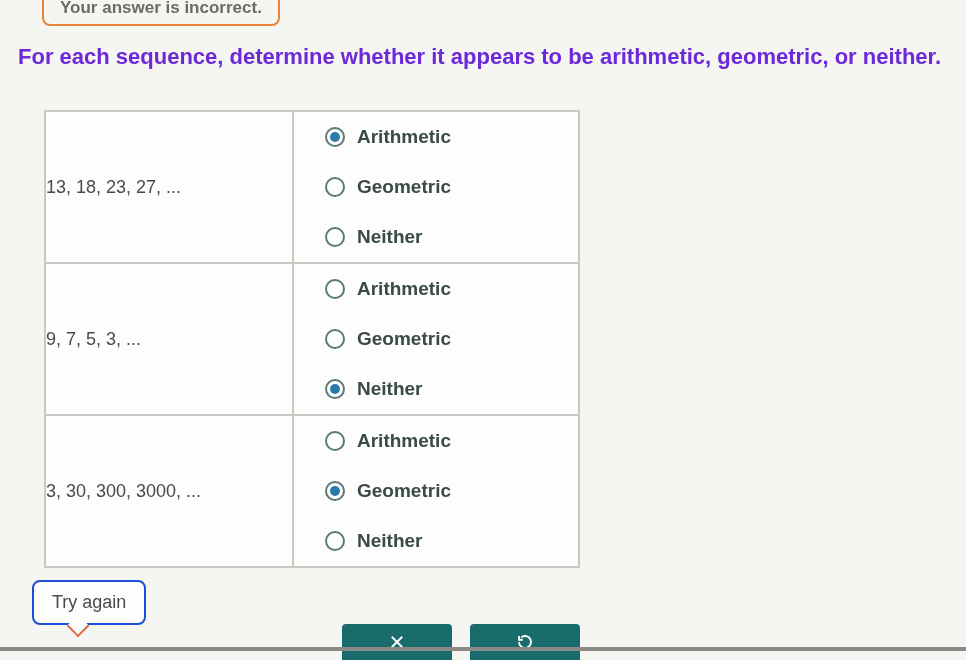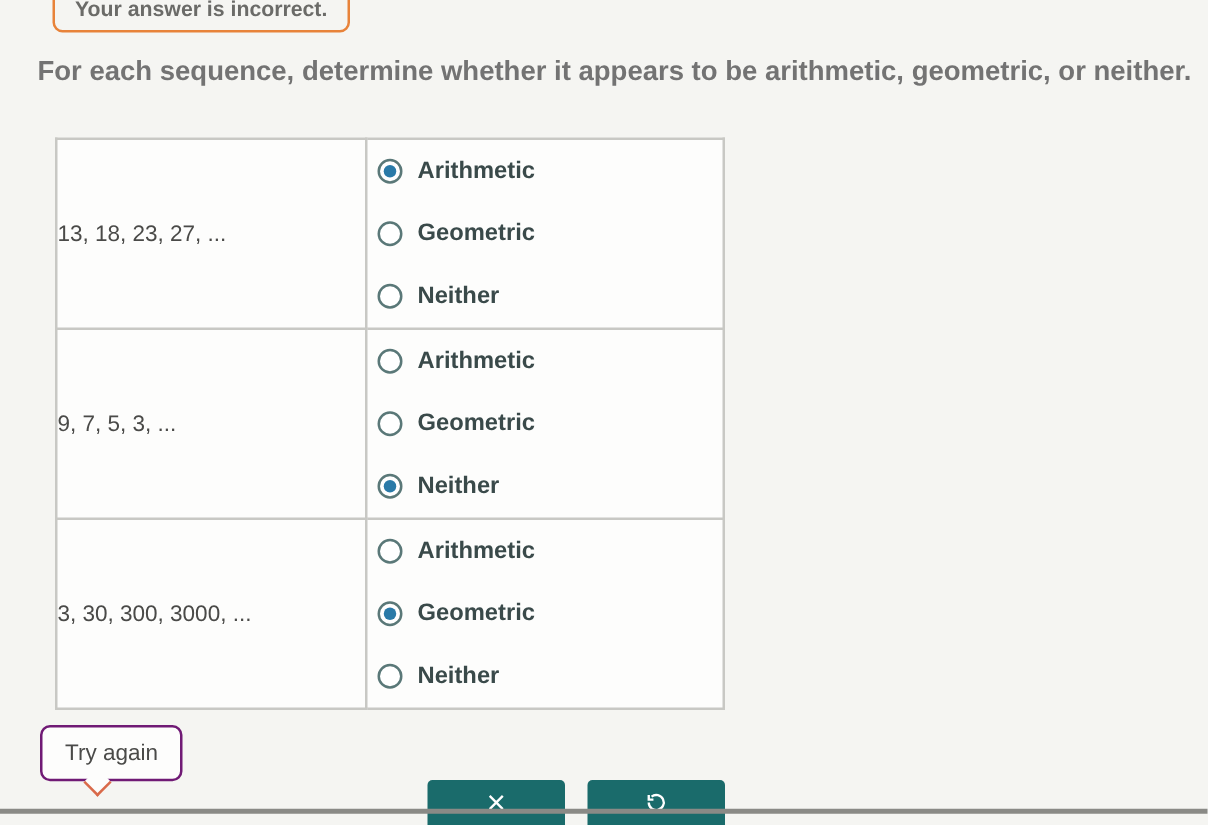--- a/index.html
+++ b/index.html
@@ -28,23 +28,22 @@
       color: #6b6b68;
       font-size: 17px;
     }
     .question-text {
       position: absolute;
       top: 40px;
       left: 18px;
       right: 10px;
       font-size: 22px;
       font-weight: 600;
-      color: #737373;
+      color: #6d28d9;
       line-height: 1.5;
-      margin-left: 12px;
     }
     .problem-table {
       position: absolute;
       top: 110px;
       left: 44px;
       border-collapse: collapse;
       background: #fdfdfc;
     }
     .problem-table td {
       border: 2px solid #c8c8c4;
@@ -59,21 +58,21 @@
       font-weight: 500;
       margin-left: 44px;
     }
     .options-cell {
       width: 286px;
     }
     .option-row {
       display: flex;
       align-items: center;
       gap: 12px;
-      padding: 14px 8px;
+      padding: 14px 31px;
       font-size: 19px;
       font-weight: 600;
       color: #3a4a4a;
     }
     .radio {
       width: 20px;
       height: 20px;
       border: 2px solid #5a7878;
       border-radius: 50%;
       display: inline-flex;
@@ -87,21 +86,21 @@
       width: 10px;
       height: 10px;
       border-radius: 50%;
       background: #2a7aa8;
     }
     .try-again {
       position: absolute;
       top: 580px;
       left: 32px;
       background: #fdfdfc;
-      border: 2px solid #701a75;
+      border: 2px solid #1d4ed8;
       border-radius: 8px;
       padding: 10px 18px;
       font-size: 18px;
       font-weight: 500;
       color: #4a4a48;
     }
     .try-again::after {
       content: "";
       position: absolute;
       bottom: -11px;

